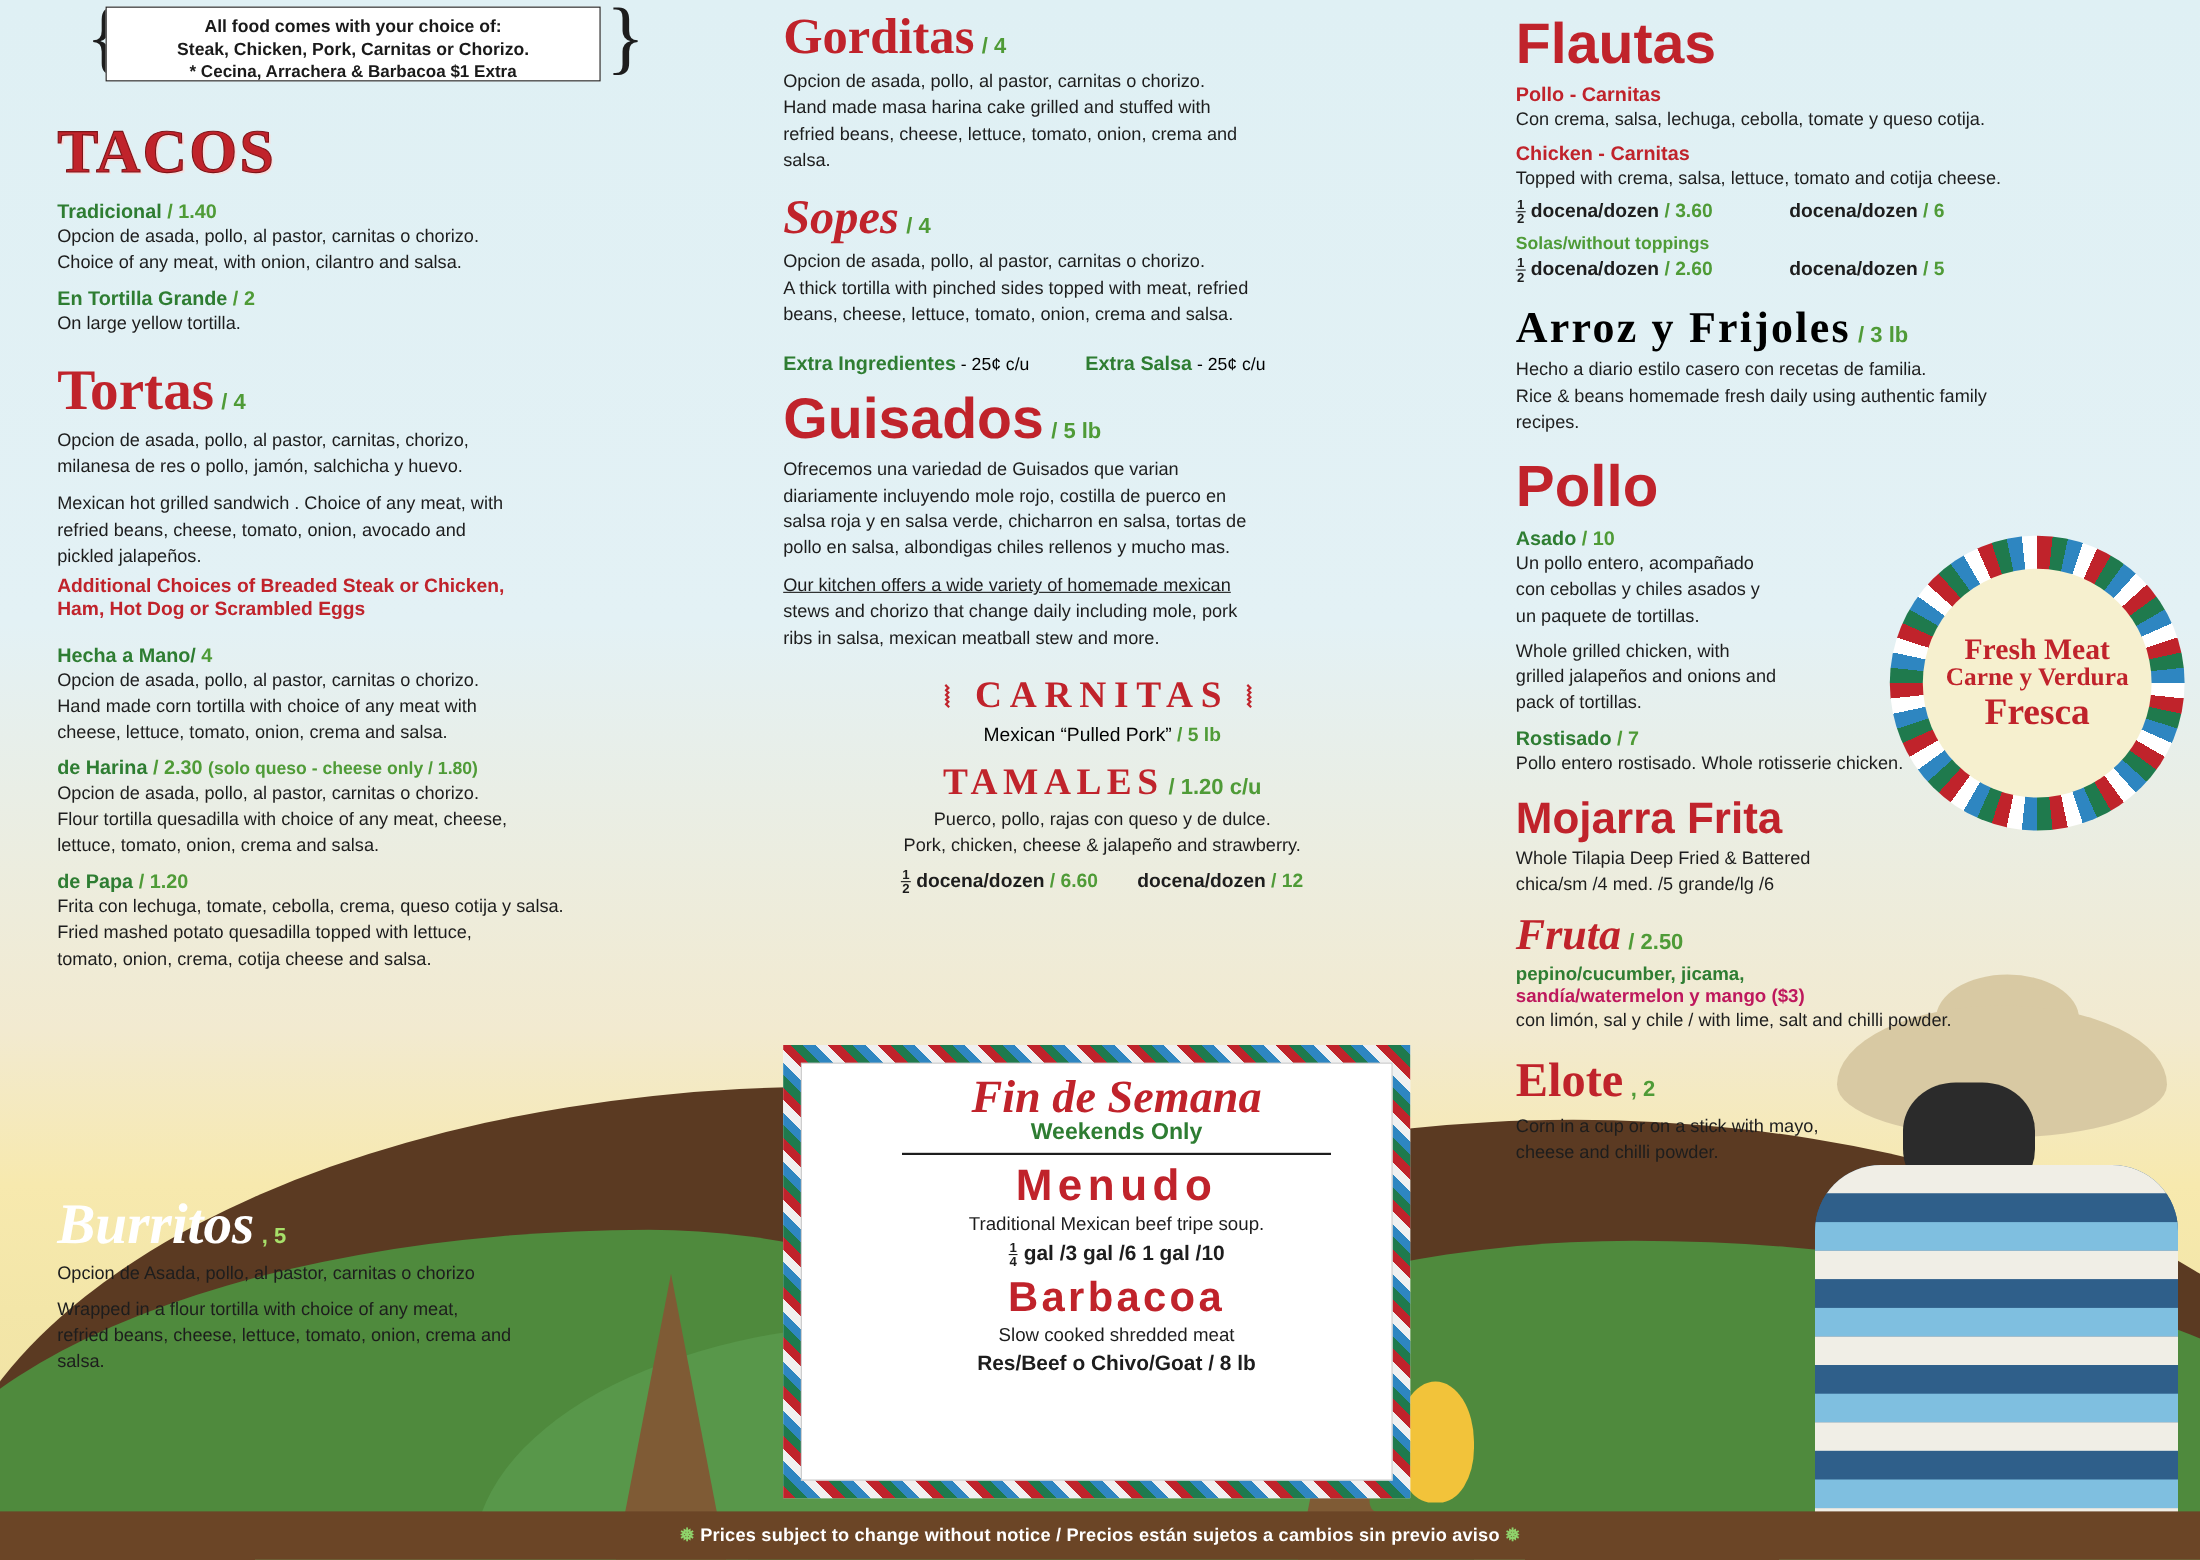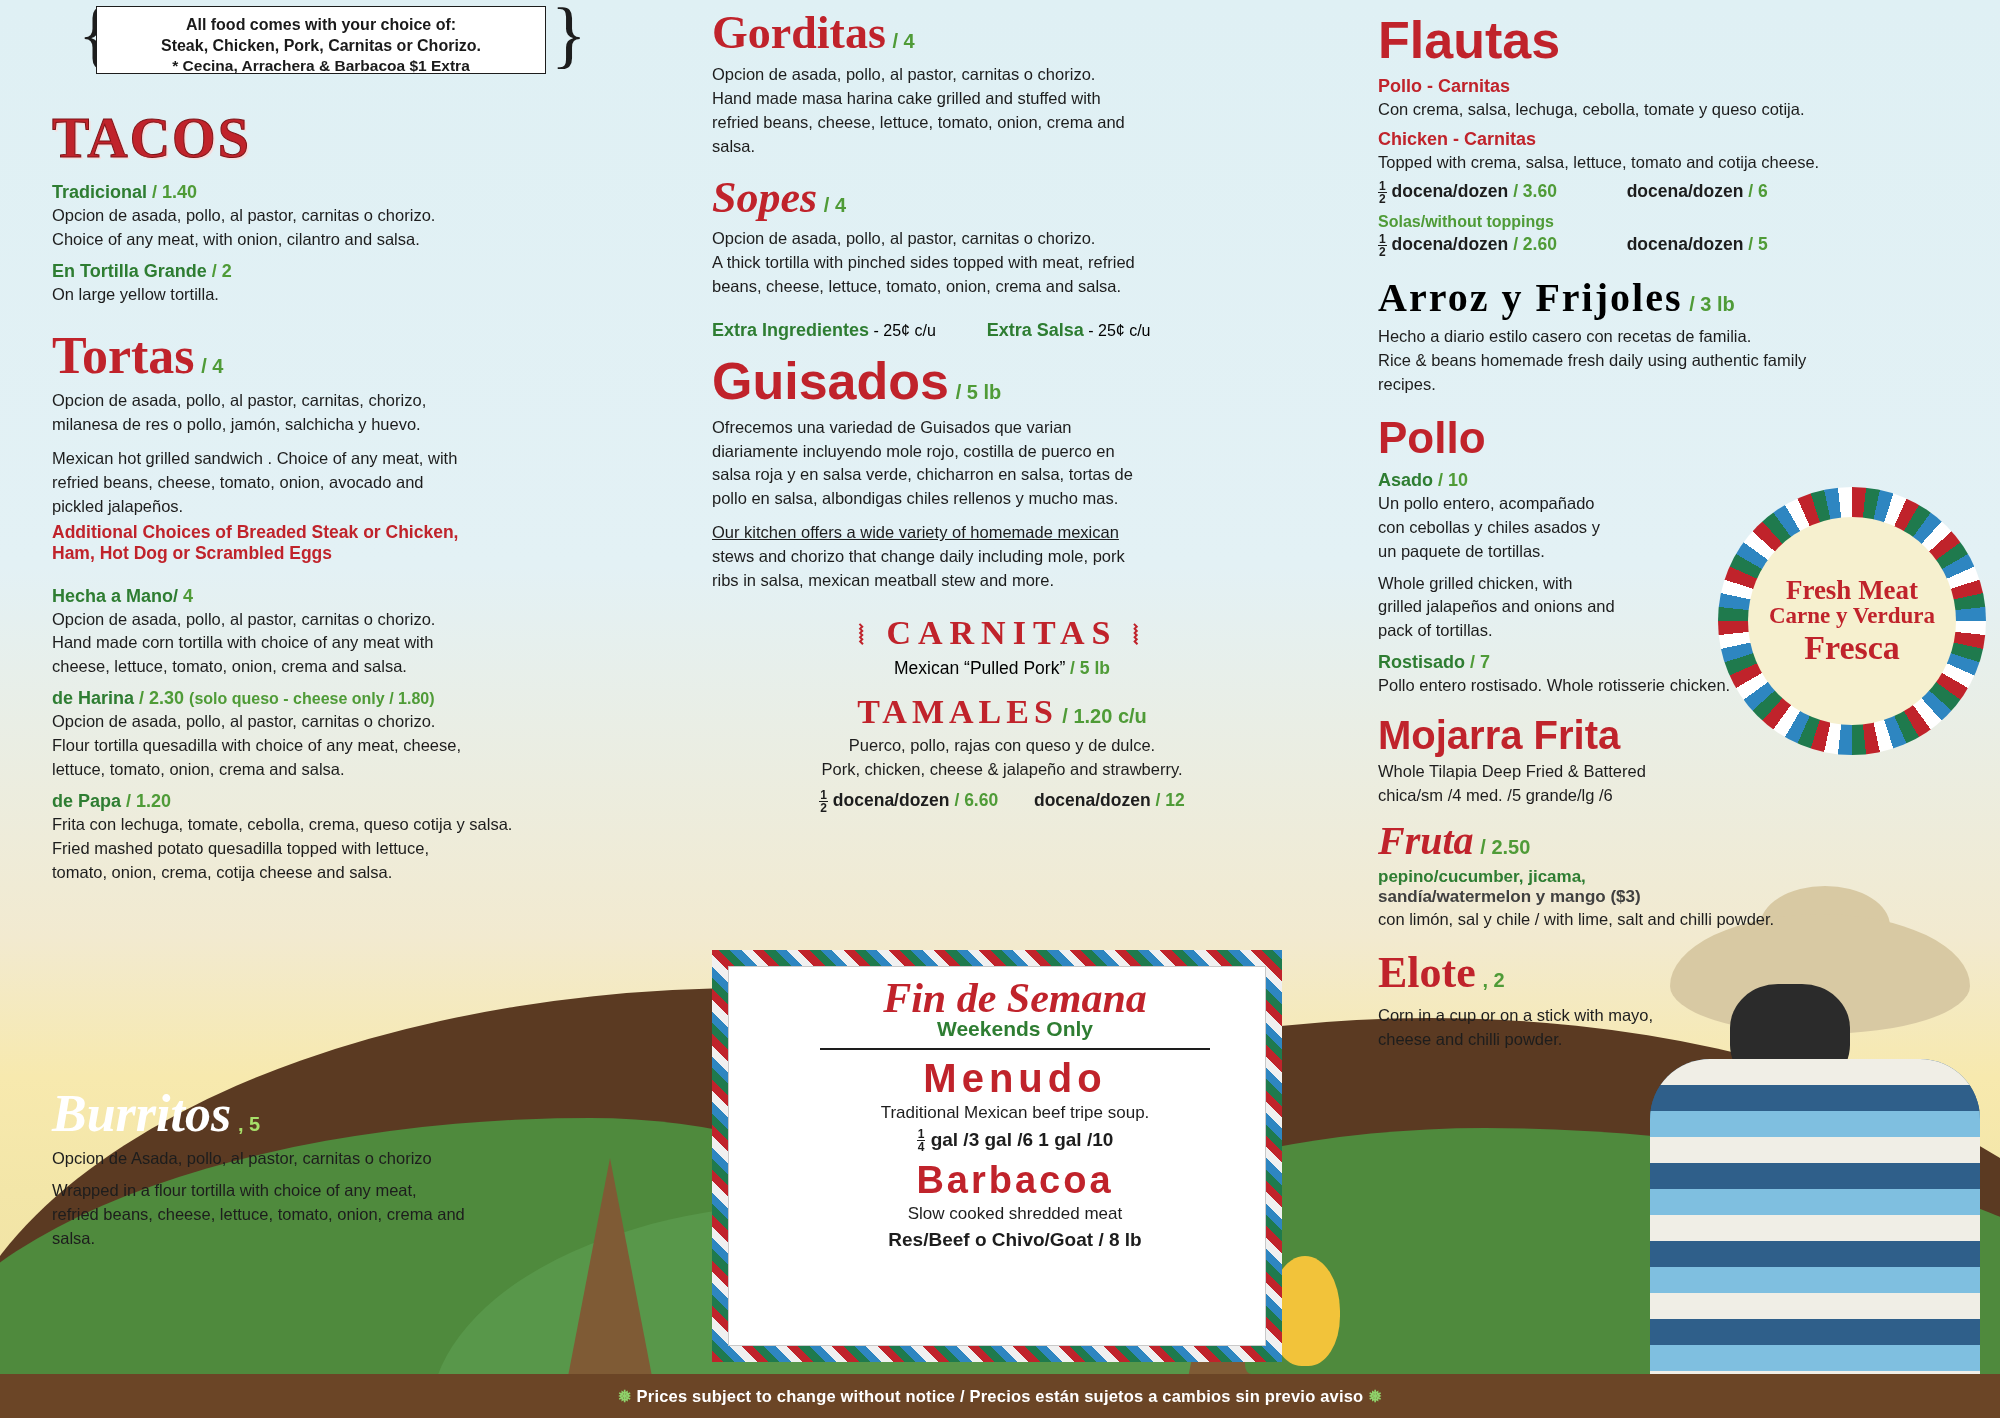--- a/index.html
+++ b/index.html
@@ -81,21 +81,21 @@
   .tortas{font-family:"Liberation Serif",serif;font-weight:bold;font-size:52px;color:#c0232b;}
   .ques{font-family:"Liberation Sans",sans-serif;font-weight:normal;font-size:42px;color:#c0232b;}
   .burritos{font-family:"Liberation Serif",serif;font-style:italic;font-weight:bold;font-size:52px;color:#fff;}
   .gorditas{font-family:"Liberation Serif",serif;font-weight:bold;font-size:46px;color:#c0232b;}
   .sopes{font-family:"Liberation Serif",serif;font-style:italic;font-weight:bold;font-size:44px;color:#c0232b;}
   .guisados{font-family:"Liberation Sans",sans-serif;font-weight:bold;font-size:52px;color:#c0232b;}
   .carnitas{font-family:"Liberation Serif",serif;font-weight:bold;font-size:34px;letter-spacing:7px;color:#c0232b;text-align:center;}
   .tamales{font-family:"Liberation Serif",serif;font-weight:bold;font-size:34px;letter-spacing:5px;color:#c0232b;}
   .flautas{font-family:"Liberation Sans",sans-serif;font-weight:bold;font-size:52px;color:#c0232b;}
   .arroz{font-family:"Liberation Serif",serif;font-size:40px;letter-spacing:2px;color:#000000;}
-  .pollo{font-family:"Liberation Sans",sans-serif;font-weight:bold;font-size:44px;color:#c0232b;}
+  .pollo{font-family:"Liberation Sans",sans-serif;font-weight:bold;font-size:53px;color:#c0232b;}
   .mojarra{font-family:"Liberation Sans",sans-serif;font-weight:bold;font-size:40px;color:#c0232b;}
   .fruta{font-family:"Liberation Serif",serif;font-style:italic;font-weight:bold;font-size:40px;color:#c0232b;}
   .elote{font-family:"Liberation Serif",serif;font-weight:bold;font-size:44px;color:#c0232b;}
   .priceafter{font-size:20px;color:#4f9b37;font-weight:bold;font-family:"Liberation Sans",sans-serif;}
   .subhead{font-weight:bold;font-size:18px;color:#c0232b;}
   .greenhead{font-weight:bold;font-size:18px;color:#2e7d32;}
   .frac{display:inline-block;font-size:12px;vertical-align:middle;line-height:1;text-align:center;}
   .frac b{display:block;border-bottom:1px solid #1d1d1d;padding:0 1px;}
   .dozline{font-size:17.5px;font-weight:bold;color:#1d1d1d;margin-top:3px;}
   
@@ -389,21 +389,21 @@
     <div style="margin-top:18px;">
       <h2 class="big"><span class="mojarra">Mojarra Frita</span></h2>
       <div class="desc" style="margin-top:6px;">Whole Tilapia Deep Fried &amp; Battered</div>
       <div class="desc">chica/sm  /4    med. /5    grande/lg  /6</div>
     </div>
 
     <div style="margin-top:14px;">
       <h2 class="big"><span class="fruta">Fruta</span>
         <span class="priceafter">/ 2.50</span></h2>
       <div style="margin-top:6px;font-weight:bold;font-size:17px;color:#2e7d32;">pepino/cucumber, jicama,</div>
-      <div style="font-weight:bold;font-size:17px;color:#404040;">sandía/watermelon y mango ($3)</div>
+      <div style="font-weight:bold;font-size:17px;color:#be185d;">sandía/watermelon y mango ($3)</div>
       <div class="desc">con limón, sal y chile / with lime, salt and chilli powder.</div>
     </div>
 
     <div style="margin-top:20px;">
       <h2 class="big"><span class="elote">Elote</span>
         <span class="priceafter">, 2</span></h2>
       <div class="desc" style="margin-top:10px;">Corn in a cup or on a stick with mayo,</div>
       <div class="desc">cheese and chilli powder.</div>
     </div>
   </div>

